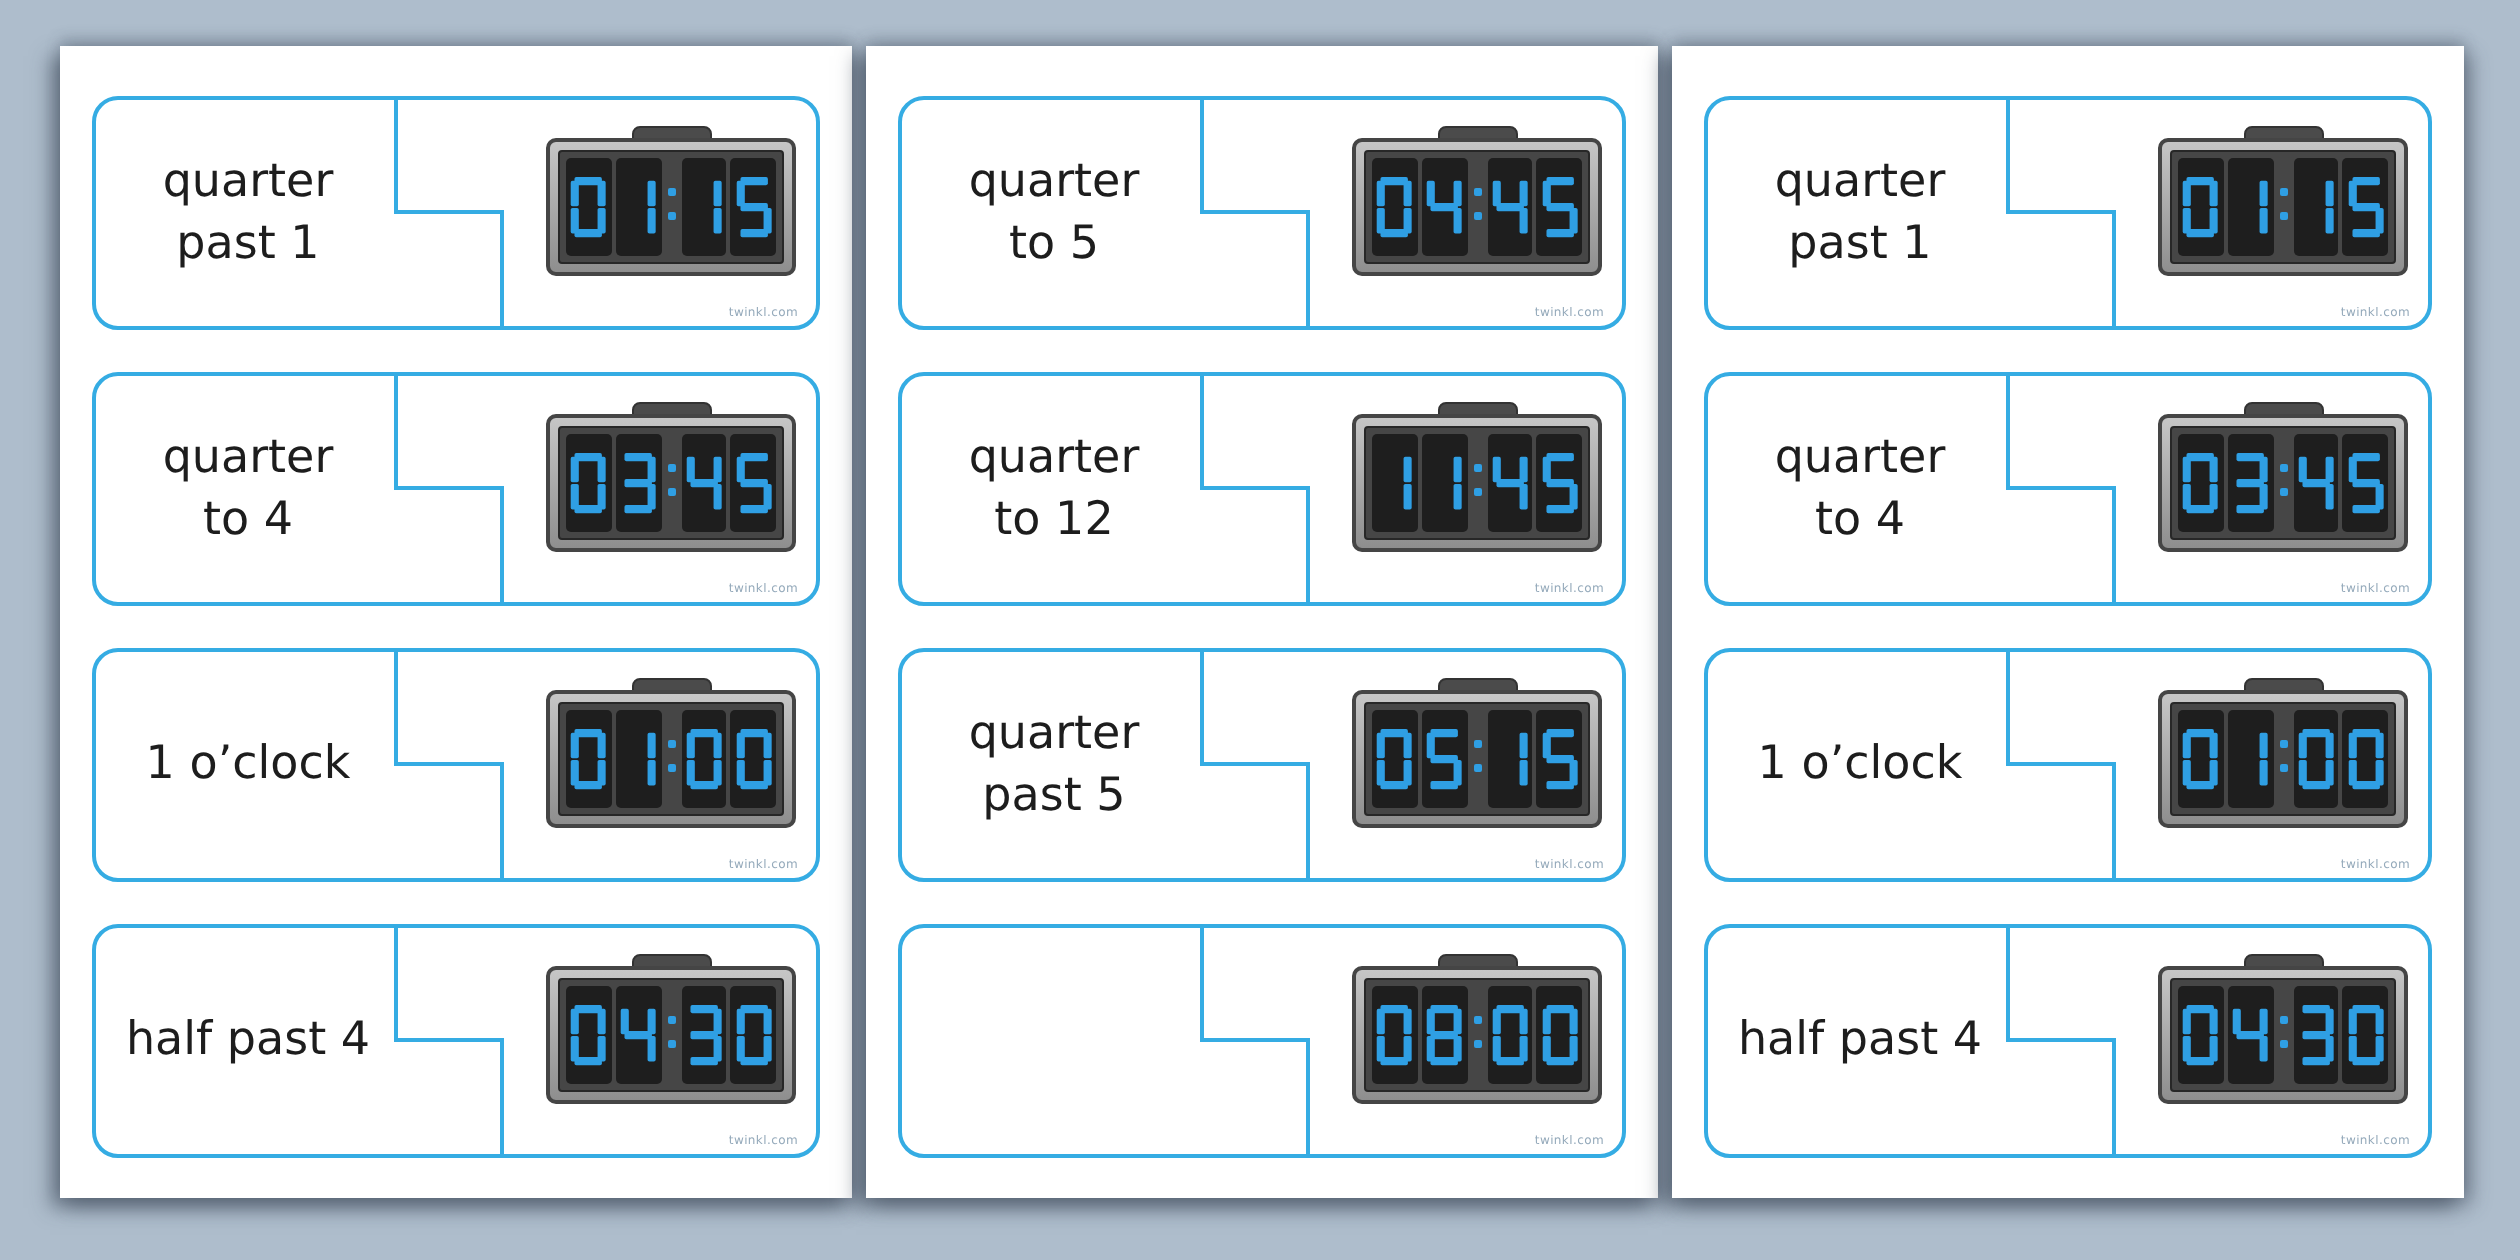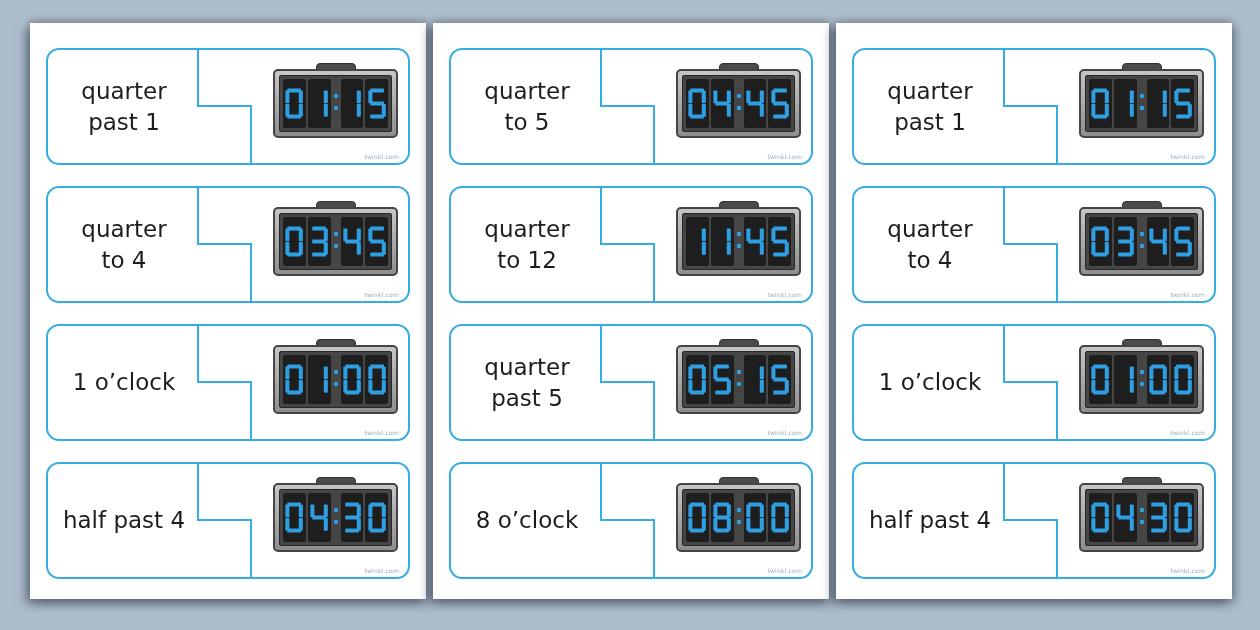--- a/index.html
+++ b/index.html
@@ -440,21 +440,20 @@
                   <rect x="19.7" y="22.6" width="5.8" height="18.2" rx="1.3" fill="var(--digit)"></rect>
                   <rect x="3.2" y="37.7" width="19.6" height="5.8" rx="1.3" fill="var(--digit)"></rect>
                 </svg>
               </div>
             </div>
       </div>
     </div>
     <div class="watermark">twinkl.com</div>
   </div>
       <div class="card">
-    <div class="label">8 o’clock</div>
     <div class="cut v1"></div>
     <div class="cut h"></div>
     <div class="cut v2"></div>
     <div class="clock">
       <div class="tab"></div>
       <div class="frame">
         <div class="screen">
               <div class="panel">
                 <svg viewBox="0 0 26 44" class="digit">
                   <rect x="3.2" y="0.5" width="19.6" height="5.8" rx="1.3" fill="var(--digit)"></rect>

